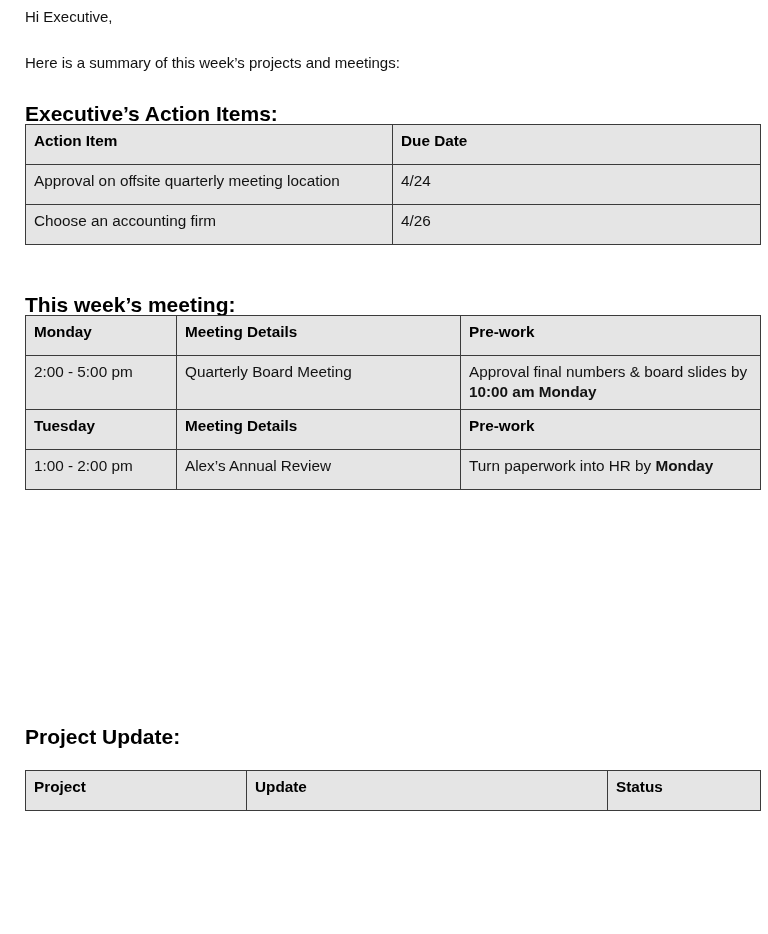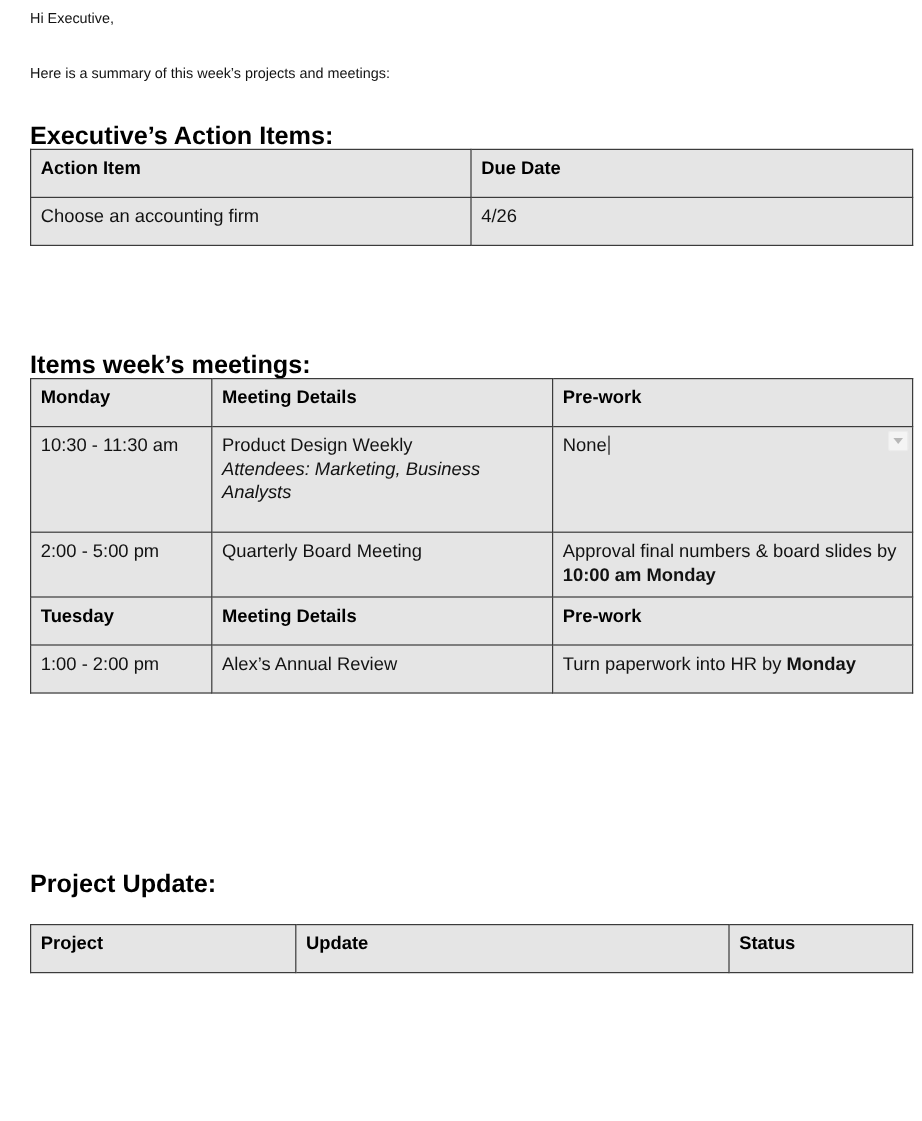--- a/index.html
+++ b/index.html
@@ -18,21 +18,21 @@
 
   .page {
     position: relative;
     width: 768px;
     height: 934px;
     padding: 0;
     box-sizing: border-box;
   }
 
   .body-text {
-    font-size: 12px;
+    font-size: 15px;
     line-height: 1.25;
     color: #121212;
   }
 
   .greeting {
     position: absolute;
     left: 25px;
     top: 8px;
   }
 
@@ -181,52 +181,41 @@
 
   <div class="section-heading" id="heading-action-items">Executive’s Action Items:</div>
 
   <table class="doc-table" id="table-action-items">
     <tbody>
       <tr>
         <td class="hcell col-item">Action Item</td>
         <td class="hcell col-date">Due Date</td>
       </tr>
       <tr>
+        <td class="col-item">Approval on offsite quarterly meeting location</td>
+        <td class="col-date">4/24</td>
+      </tr>
+      <tr>
         <td class="col-item">Choose an accounting firm</td>
         <td class="col-date">4/26</td>
       </tr>
     </tbody>
   </table>
 
-  <div class="section-heading" id="heading-meetings">Items week’s meetings:</div>
+  <div class="section-heading" id="heading-meetings">This week’s meeting:</div>
 
   <table class="doc-table" id="table-meetings">
     <tbody>
 
       <tr class="r-head">
         <td class="hcell col-time">Monday</td>
         <td class="hcell col-details">Meeting Details</td>
         <td class="hcell col-prework">Pre-work</td>
       </tr>
 
-      <tr class="r-tall">
-        <td class="col-time">10:30 - 11:30 am</td>
-        <td class="col-details">
-          <span class="cell-line">Product Design Weekly</span>
-          <span class="cell-line italic-line">Attendees: Marketing, Business Analysts</span>
-        </td>
-        <td class="col-prework prework-editing">
-          <span>None</span><span class="text-caret"></span>
-          <span class="cell-dropdown">
-            <svg width="9" height="7" viewBox="0 0 9 7" aria-hidden="true">
-              <polygon points="0.5,1 8.5,1 4.5,6" fill="#b8b8b8"></polygon>
-            </svg>
-          </span>
-        </td>
-      </tr>
 
       <tr class="r-med">
         <td class="col-time">2:00 - 5:00 pm</td>
         <td class="col-details">Quarterly Board Meeting</td>
         <td class="col-prework">
           <span>Approval final numbers &amp; board slides by </span><span class="bold-inline">10:00 am Monday</span>
         </td>
       </tr>
 
       <tr class="r-head">

